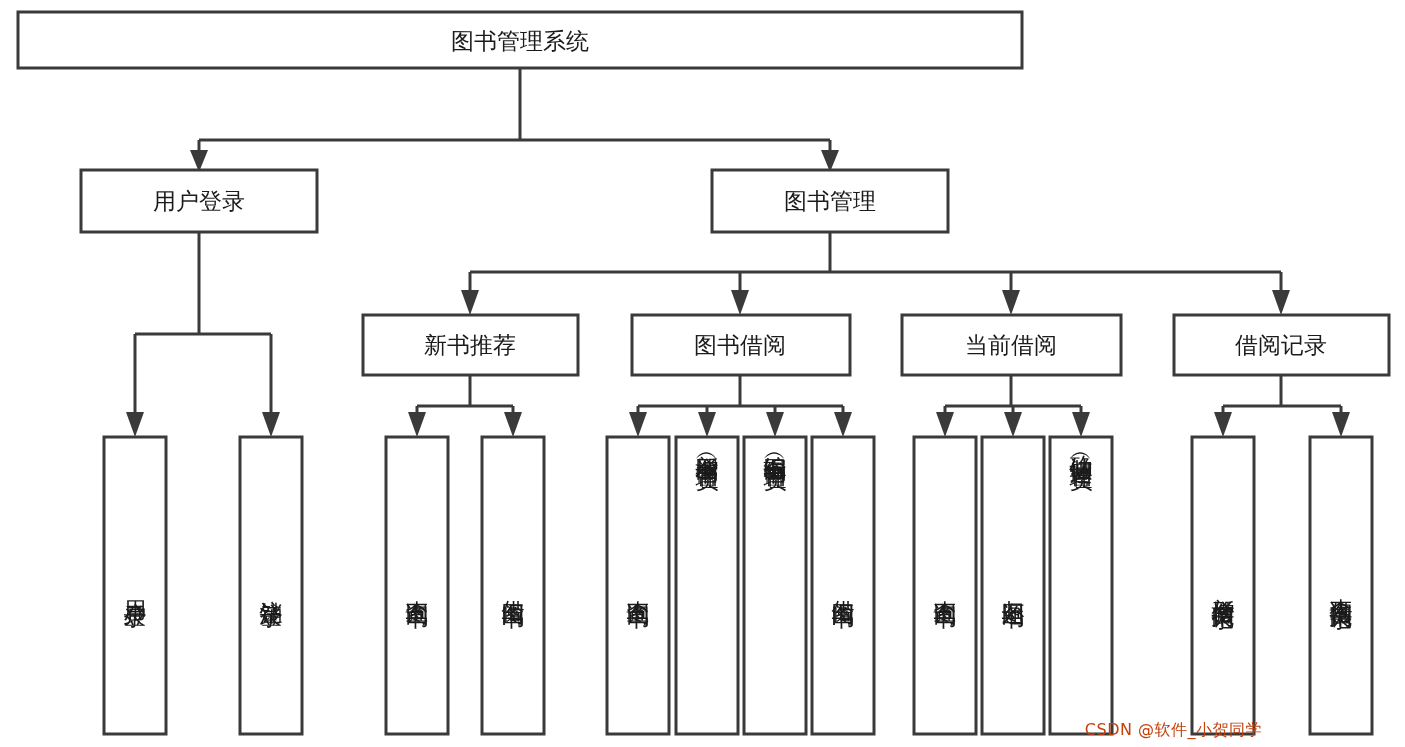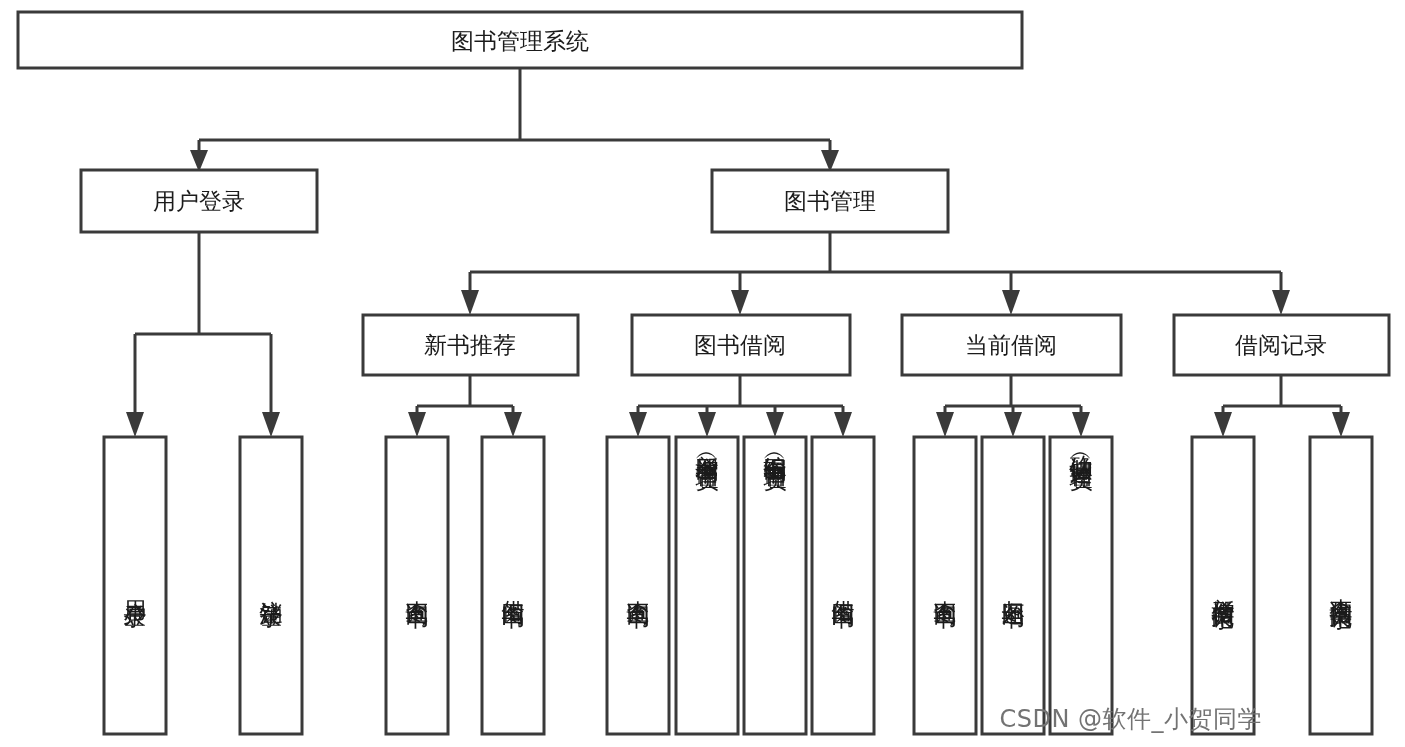--- a/index.html
+++ b/index.html
@@ -42,24 +42,24 @@
   .node-label {
     fill: #1b1b1b;
     font-family: "DejaVu Sans", "Liberation Sans", sans-serif;
     font-size: 23px;
     text-anchor: middle;
     dominant-baseline: middle;
   }
   .watermark {
     position: absolute;
     right: 8px;
-    bottom: 12px;
-    font-family: "DejaVu Sans", "Liberation Sans", sans-serif;
-    font-size: 24px;
-    color: #737373;
+    bottom: 6px;
+    font-family: "DejaVu Sans", "Liberation Sans", sans-serif;
+    font-size: 16px;
+    color: #c2410c;
     letter-spacing: 0.5px;
     white-space: nowrap;
     pointer-events: none;
   }
   .vertical-text-wrap {
     position: absolute;
     display: flex;
     align-items: center;
     justify-content: center;
     box-sizing: border-box;

